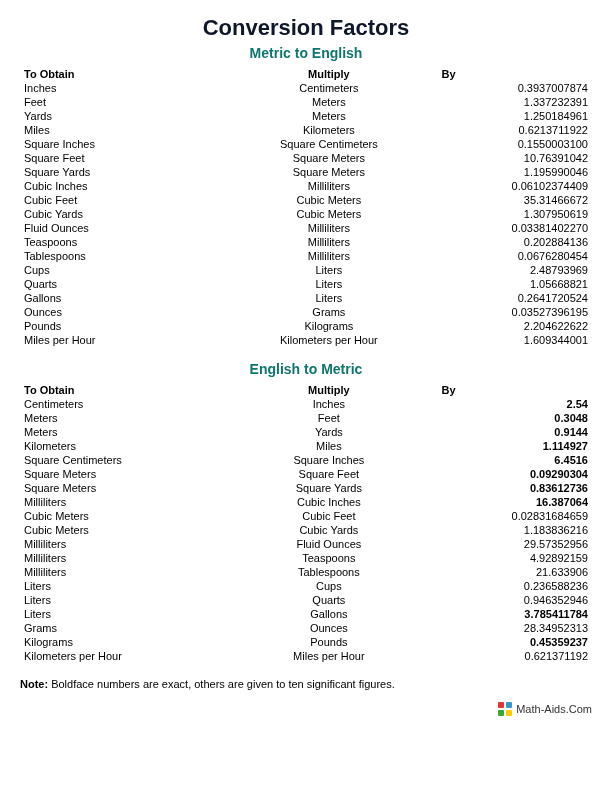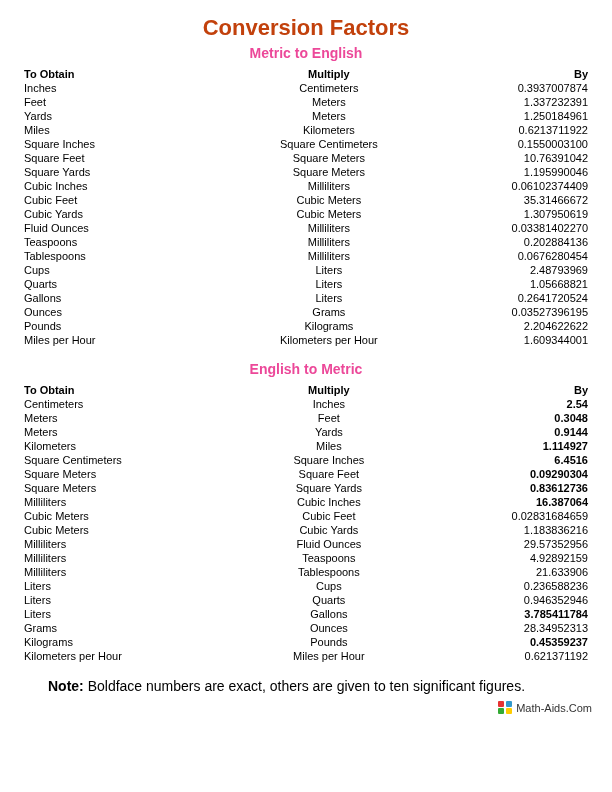--- a/index.html
+++ b/index.html
@@ -7,71 +7,70 @@
       font-family: Arial, sans-serif;
       font-size: 11px;
       background: #fff;
       color: #000;
       width: 612px;
       min-height: 792px;
       padding: 15px 20px 20px 20px;
     }
     h1 {
       text-align: center;
-      color: #c2410c;
+      color: #0f172a;
       font-size: 22px;
       font-weight: bold;
       margin-bottom: 4px;
     }
     h2 {
       text-align: center;
-      color: #ec4899;
+      color: #0f766e;
       font-size: 14px;
       font-weight: bold;
       margin-bottom: 6px;
     }
     table {
       width: 100%;
       border-collapse: collapse;
       margin-bottom: 14px;
     }
     th {
       font-weight: bold;
       font-size: 11px;
       padding: 1px 4px;
       text-align: left;
       margin-left: 15px;
     }
     th.by-col {
-      text-align: right;
+      text-align: left;
     }
     td {
       padding: 1px 4px;
       font-size: 11px;
     }
     td.by-col {
       text-align: right;
     }
     td.bold-val {
       text-align: right;
       font-weight: bold;
     }
     .note-section {
-      font-size: 14px;
+      font-size: 11px;
       margin-top: 4px;
       line-height: 1.4;
-      margin-left: 28px;
     }
     .note-section .note-label {
       font-weight: bold;
     }
     .footer {
       text-align: right;
       font-size: 11px;
-      margin-top: 0;
+      margin-top: 6px;
       color: #333;
     }
     .footer-logo {
       display: inline-flex;
       align-items: center;
       gap: 4px;
     }
     .logo-icon {
       display: inline-grid;
       grid-template-columns: 1fr 1fr;

